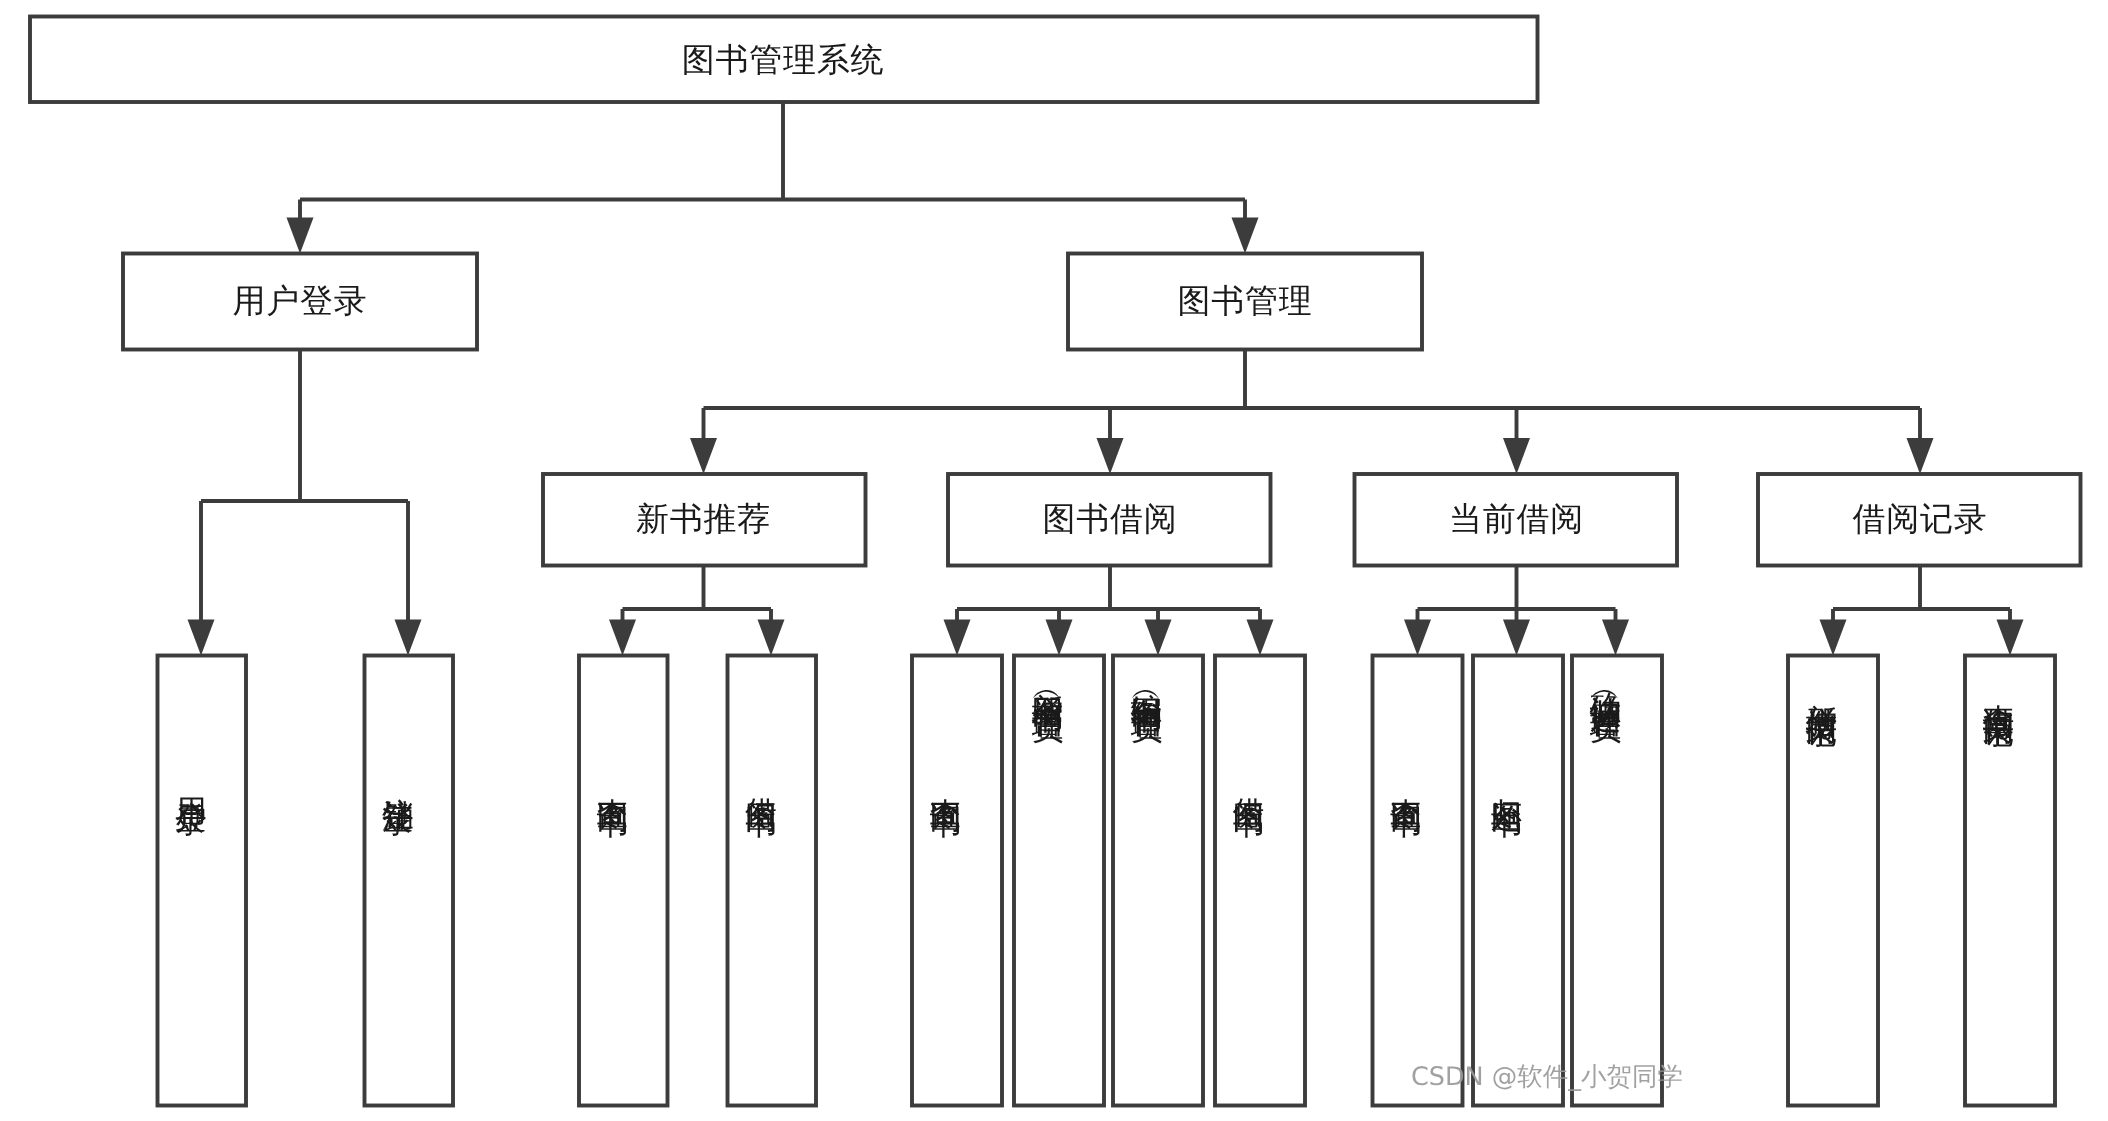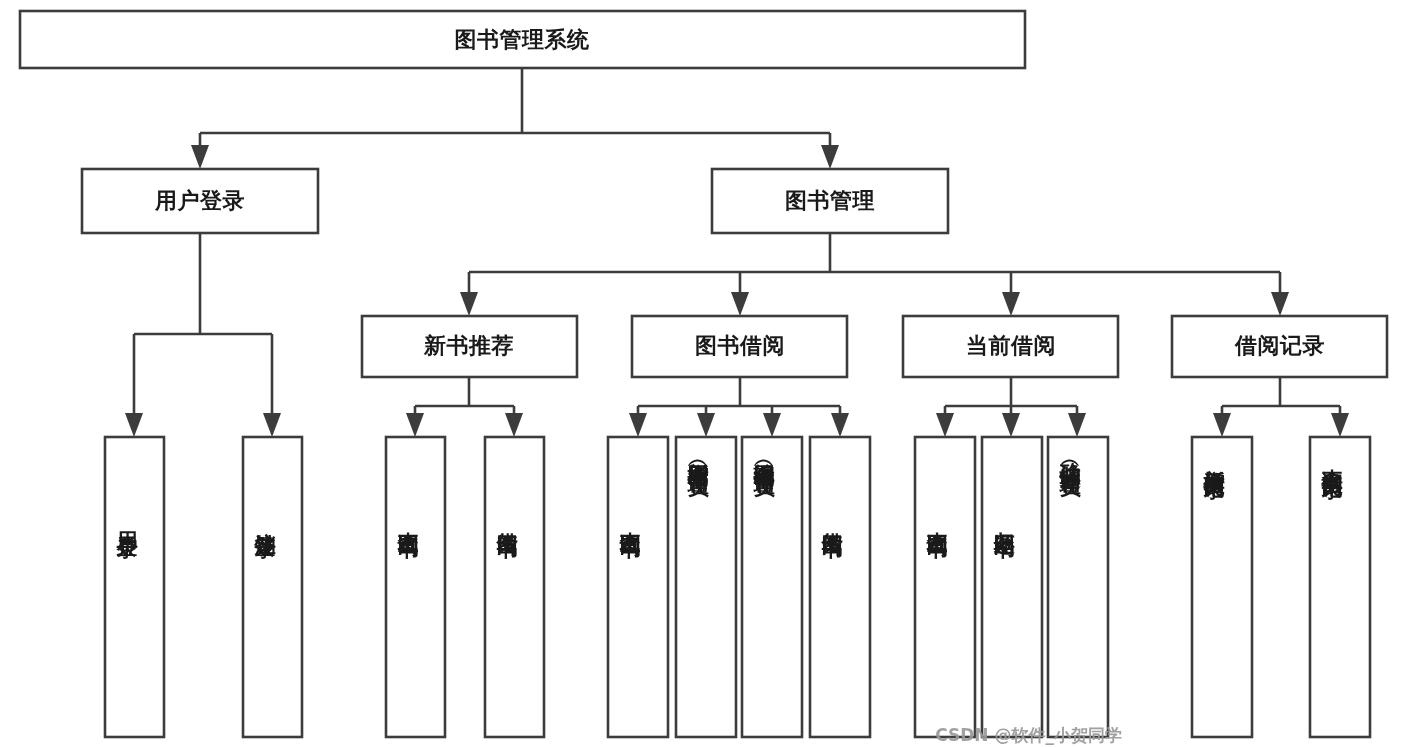--- a/index.html
+++ b/index.html
@@ -11,21 +11,20 @@
   body {
     width: 1405px;
     height: 747px;
     font-family: "DejaVu Sans", "Liberation Sans", sans-serif;
     overflow: hidden;
   }
   #diagram-root {
     position: relative;
     width: 1134px;
     height: 747px;
-    font-weight: bold;
   }
   svg.flow-canvas {
     position: absolute;
     top: 0;
     left: 0;
     width: 1405px;
     height: 747px;
   }
   .node-box {
     fill: #ffffff;
@@ -59,21 +58,21 @@
     line-height: 1.06;
     color: #1a1a1a;
     letter-spacing: 2px;
     text-align: start;
     white-space: nowrap;
     pointer-events: none;
   }
   .watermark {
     position: absolute;
     right: 12px;
-    bottom: 0;
+    bottom: 18px;
     font-family: "DejaVu Sans", "Liberation Sans", sans-serif;
     font-size: 17px;
     color: #9a9a9a;
     opacity: 0.92;
     white-space: nowrap;
   }
 </style>
 </head>
 <body>
 

